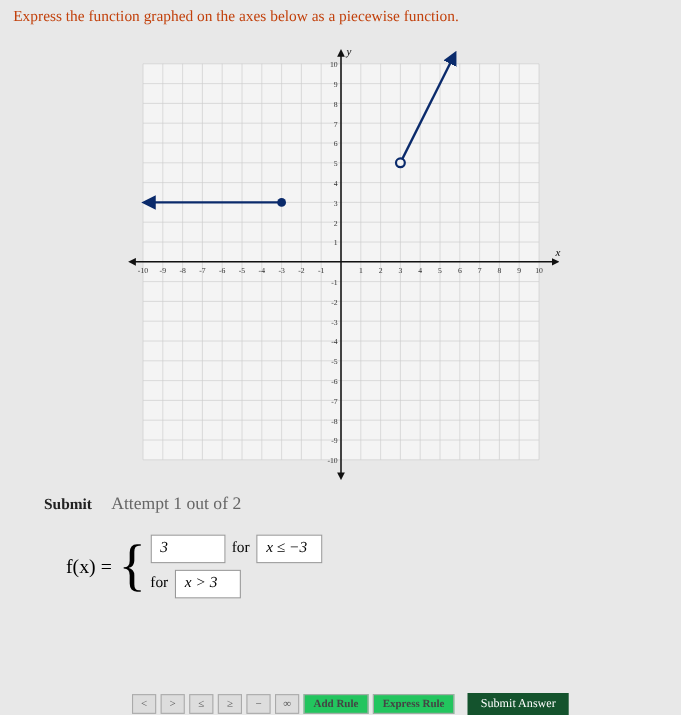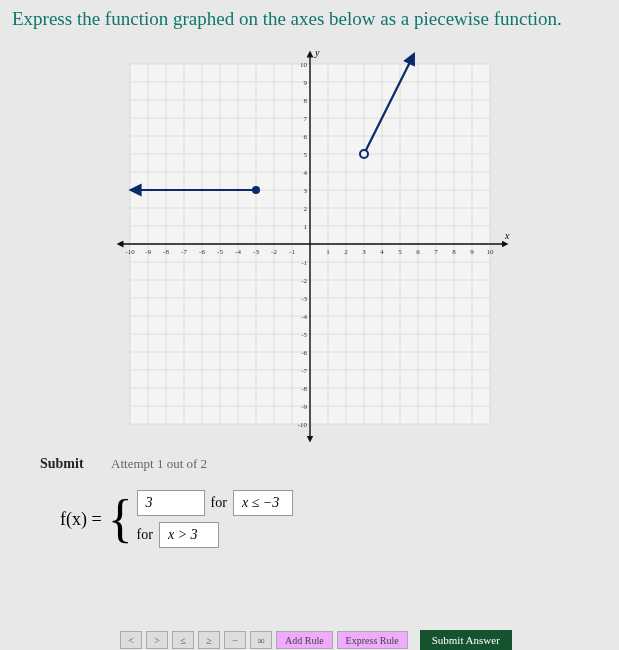--- a/index.html
+++ b/index.html
@@ -6,40 +6,40 @@
   body {
     width: 619px;
     height: 650px;
     background: #e8e8e8;
     font-family: Georgia, 'Times New Roman', serif;
     overflow: hidden;
     position: relative;
   }
   .prompt {
     padding: 8px 4px 4px 12px;
-    font-size: 19px;
-    color: #0f766e;
+    font-size: 14px;
+    color: #c2410c;
   }
   .graph-container {
     width: 400px;
     height: 400px;
     margin: 10px auto 0 auto;
     position: relative;
   }
   .answer-section {
     padding: 12px 40px 0 40px;
   }
   .answer-header {
     font-size: 14px;
     color: #222;
   }
   .answer-header .attempt {
-    font-size: 13px;
+    font-size: 16px;
     color: #666;
-    margin-left: 24px;
+    margin-left: 14px;
   }
   .function-row {
     display: flex;
     align-items: center;
     margin-top: 18px;
     padding-left: 20px;
   }
   .fx {
     font-size: 18px;
     margin-right: 6px;
@@ -98,27 +98,28 @@
     width: 22px;
     height: 18px;
     font-size: 10px;
     display: flex;
     align-items: center;
     justify-content: center;
     color: #555;
   }
   .text-btn {
     border: 1px solid #aaa;
-    background: #f0abfc;
+    background: #22c55e;
     padding: 1px 8px;
     font-size: 10px;
     color: #444;
     height: 18px;
     display: flex;
     align-items: center;
+    font-weight: bold;
   }
   .submit-btn {
     background: #14532d;
     color: #fff;
     border: none;
     padding: 3px 12px;
     font-size: 11px;
     height: 20px;
     display: flex;
     align-items: center;

